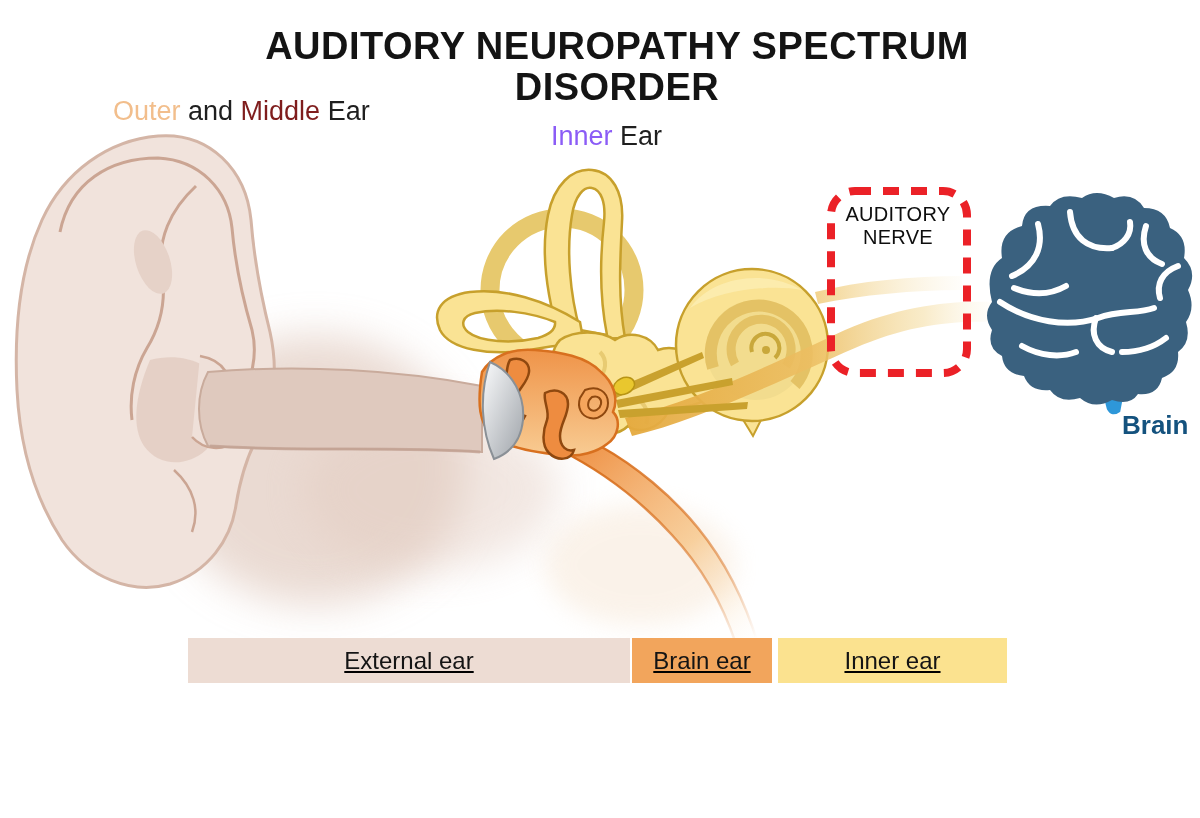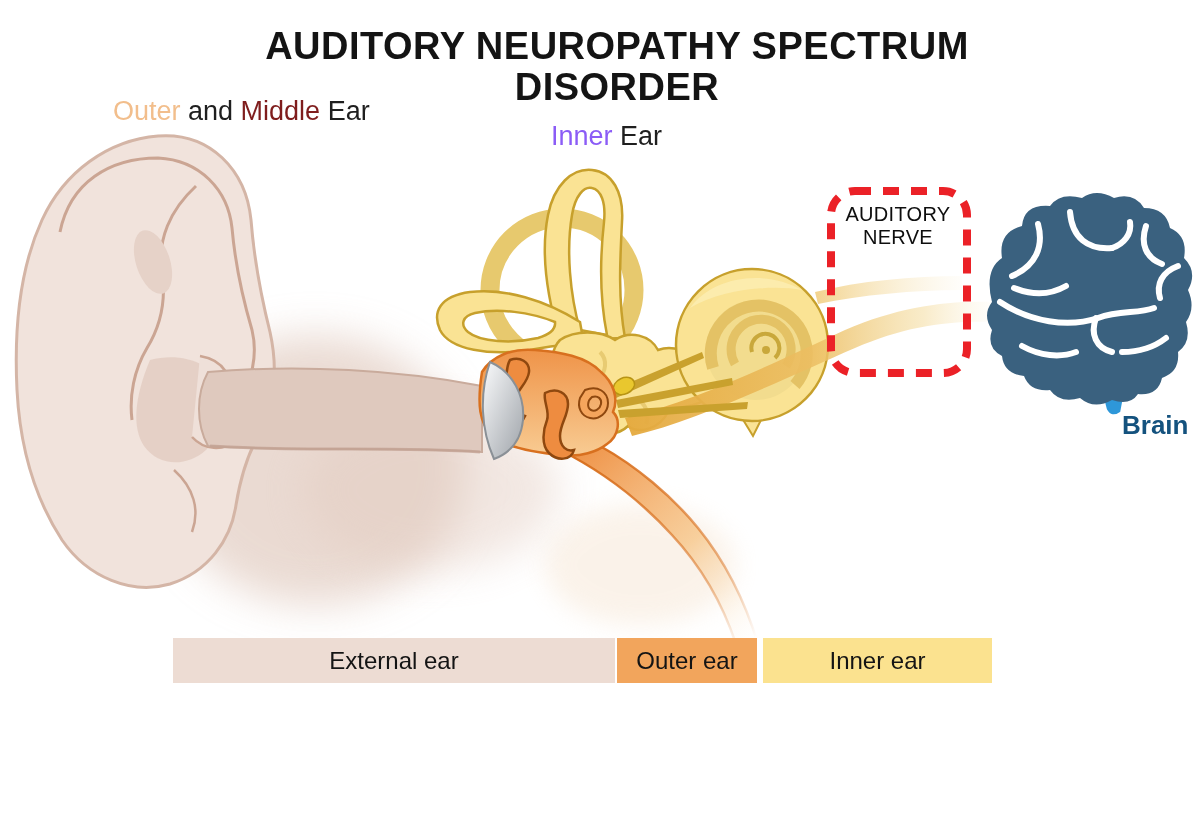--- a/index.html
+++ b/index.html
@@ -20,21 +20,21 @@
   .c-inner{color:#8b5cf6;}
   .c-dark{color:#1F1F1F;}
   .nerve-callout-text{
     position:absolute;left:828px;top:203px;width:140px;text-align:center;
     font-size:20px;font-weight:normal;color:#0e0e0e;line-height:1.15;letter-spacing:.3px;
   }
   .brain-label{
     position:absolute;left:1122px;top:410px;width:80px;
     font-size:26px;font-weight:bold;color:#14527E;
   }
-  .legend{position:absolute;left:173px;top:638px;height:50px;display:flex;}
+  .legend{position:absolute;left:188px;top:638px;height:50px;display:flex;text-decoration:underline;}
   .seg{
     height:45px;display:flex;align-items:center;justify-content:center;
     font-size:24px;color:#141414;flex:0 0 auto;
   }
   .seg-external{width:442px;background:#EDDCD3;}
   .seg-middle{width:140px;background:#F2A55C;margin-left:2px;}
   .seg-inner{width:229px;background:#FBE28F;margin-left:6px;}
 </style>
 </head>
 <body>
@@ -204,17 +204,17 @@
 
   <div class="nerve-callout-text">
     <div>AUDITORY</div>
     <div>NERVE</div>
   </div>
 
   <div class="brain-label">Brain</div>
 
   <div class="legend">
     <div class="seg seg-external">External ear</div>
-    <div class="seg seg-middle">Outer ear</div>
+    <div class="seg seg-middle">Brain ear</div>
     <div class="seg seg-inner">Inner ear</div>
   </div>
 
 </div>
 
 </body></html>

